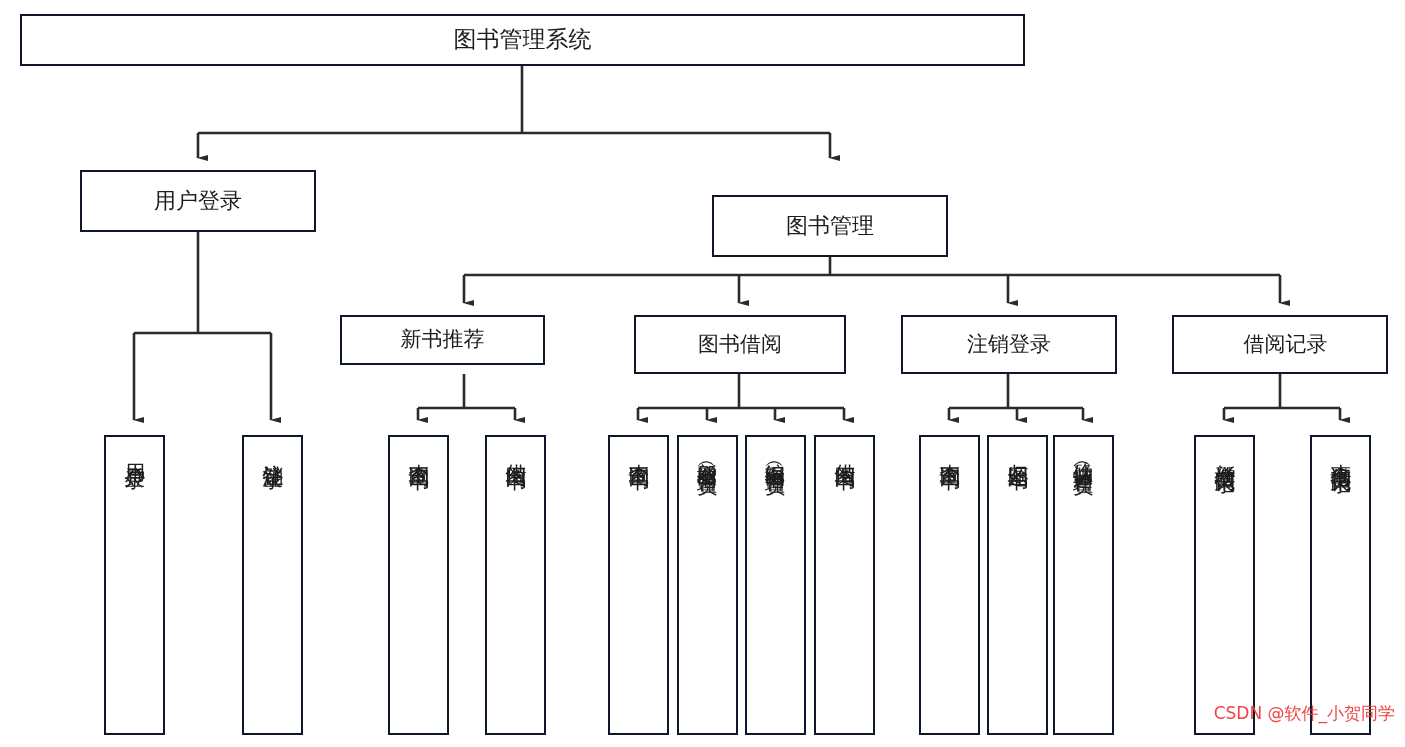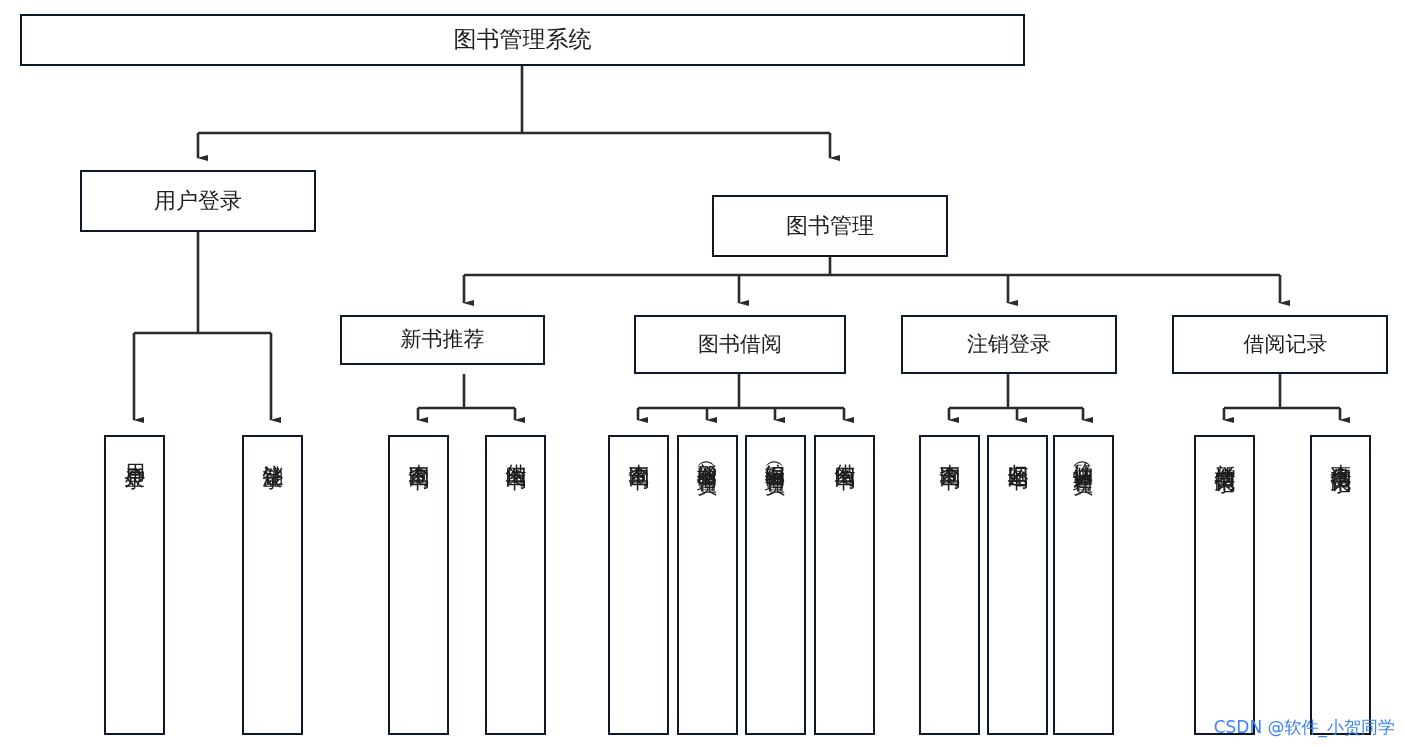--- a/index.html
+++ b/index.html
@@ -57,23 +57,23 @@
     text-orientation: upright;
     letter-spacing: 2px;
     line-height: 1;
     white-space: nowrap;
   }
   .node.leaf.tall .lbl { font-size: 20px; }
 
   #watermark {
     position: absolute;
     right: 10px;
-    bottom: 8px;
+    bottom: 22px;
     font-size: 17px;
-    color: #3b82f6;
+    color: #ef4444;
     z-index: 5;
     white-space: nowrap;
     font-family: "DejaVu Sans", "Liberation Sans", sans-serif;
   }
 </style>
 </head>
 <body>
 
 <div id="canvas">
 

